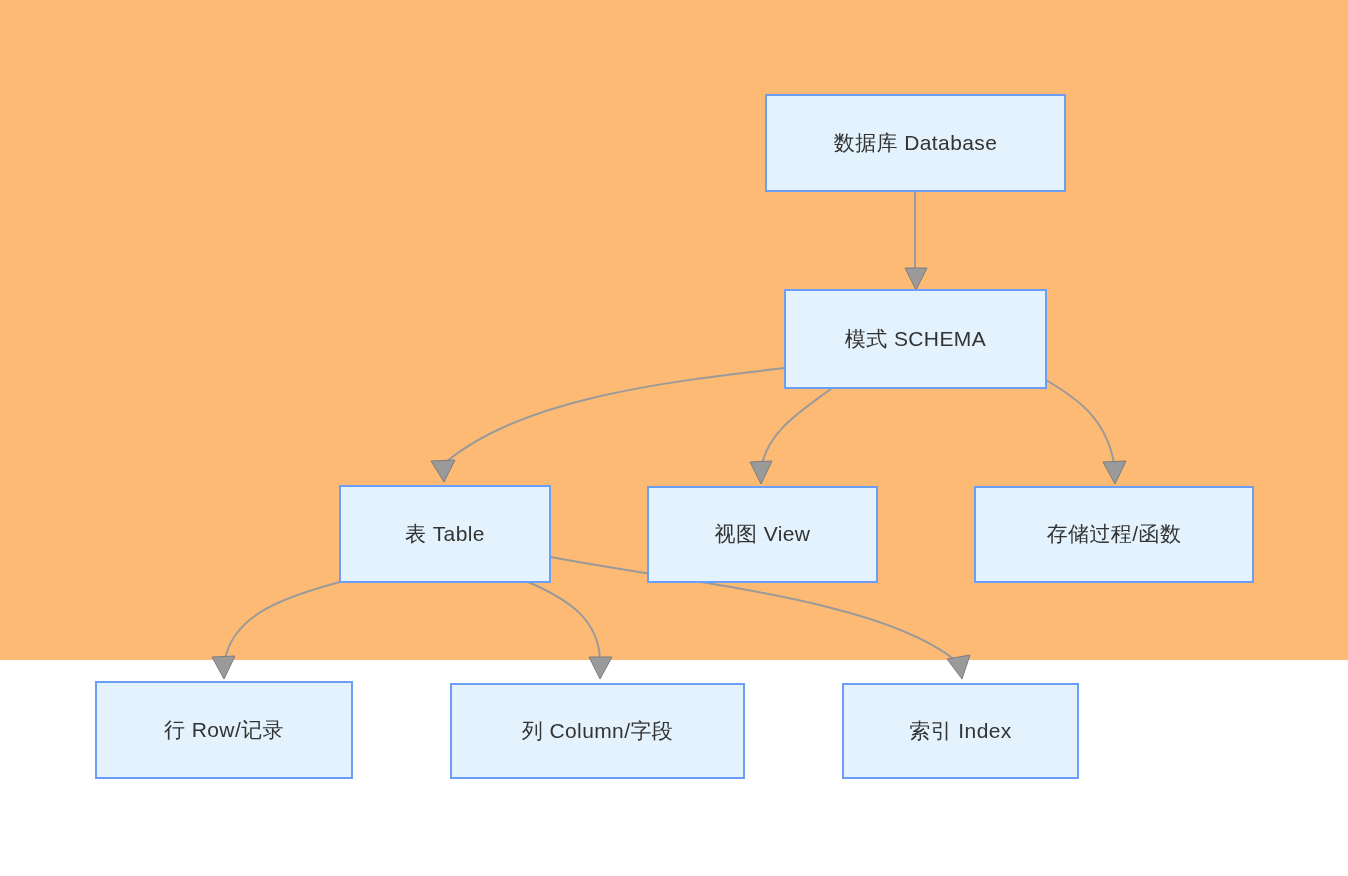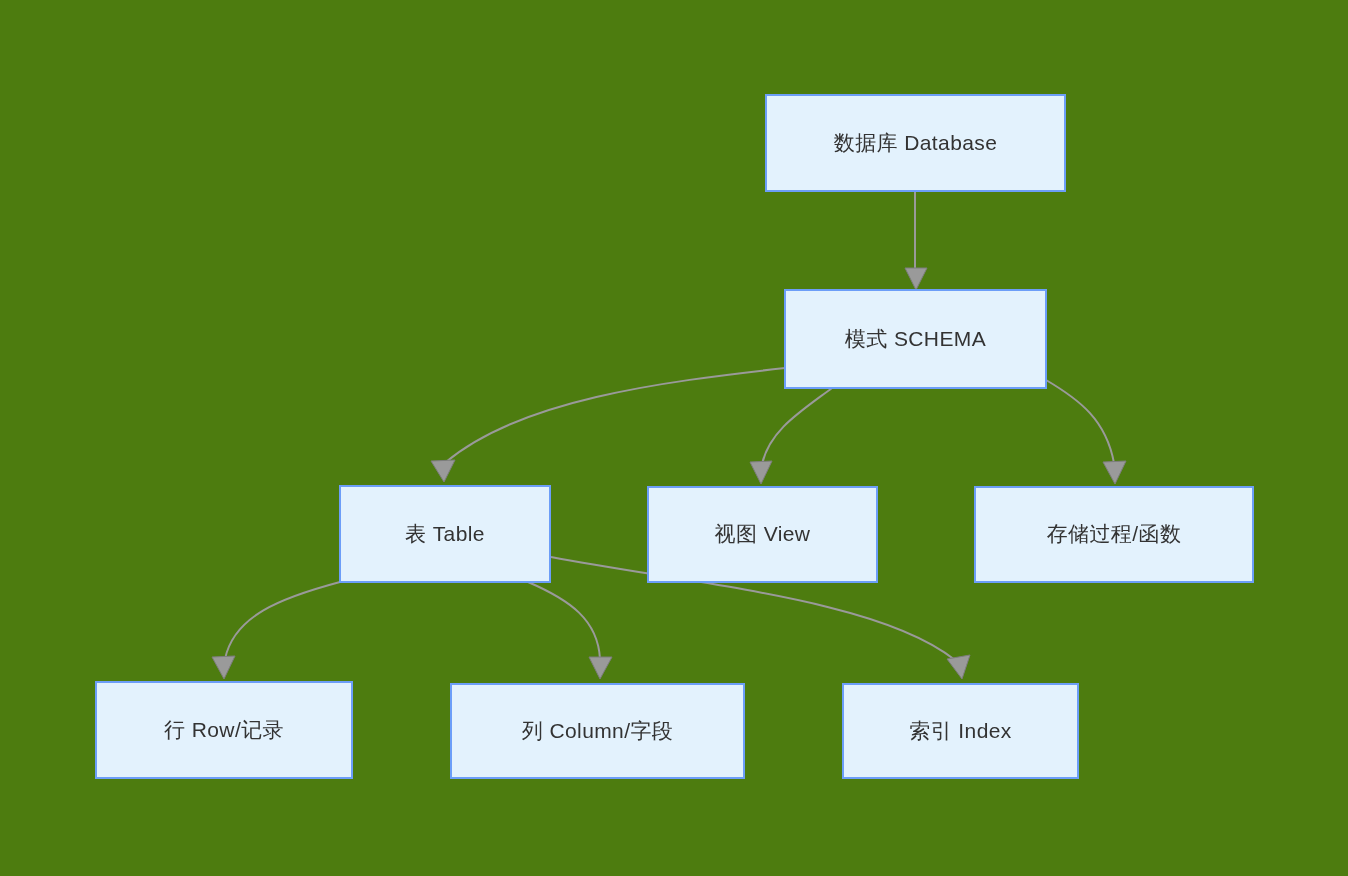--- a/index.html
+++ b/index.html
@@ -10,22 +10,22 @@
   }
   body {
     width: 1348px;
     height: 876px;
     overflow: hidden;
     font-family: "Liberation Sans", "DejaVu Sans", sans-serif;
   }
   #diagram-canvas {
     position: relative;
     width: 1348px;
-    height: 876px;
-    background: #4d7c0f;
+    height: 660px;
+    background: #fdba74;
   }
   #diagram-svg {
     position: absolute;
     left: 0;
     top: 0;
     width: 1348px;
     height: 876px;
   }
   .node-rect {
     fill: #e3f2fd;

